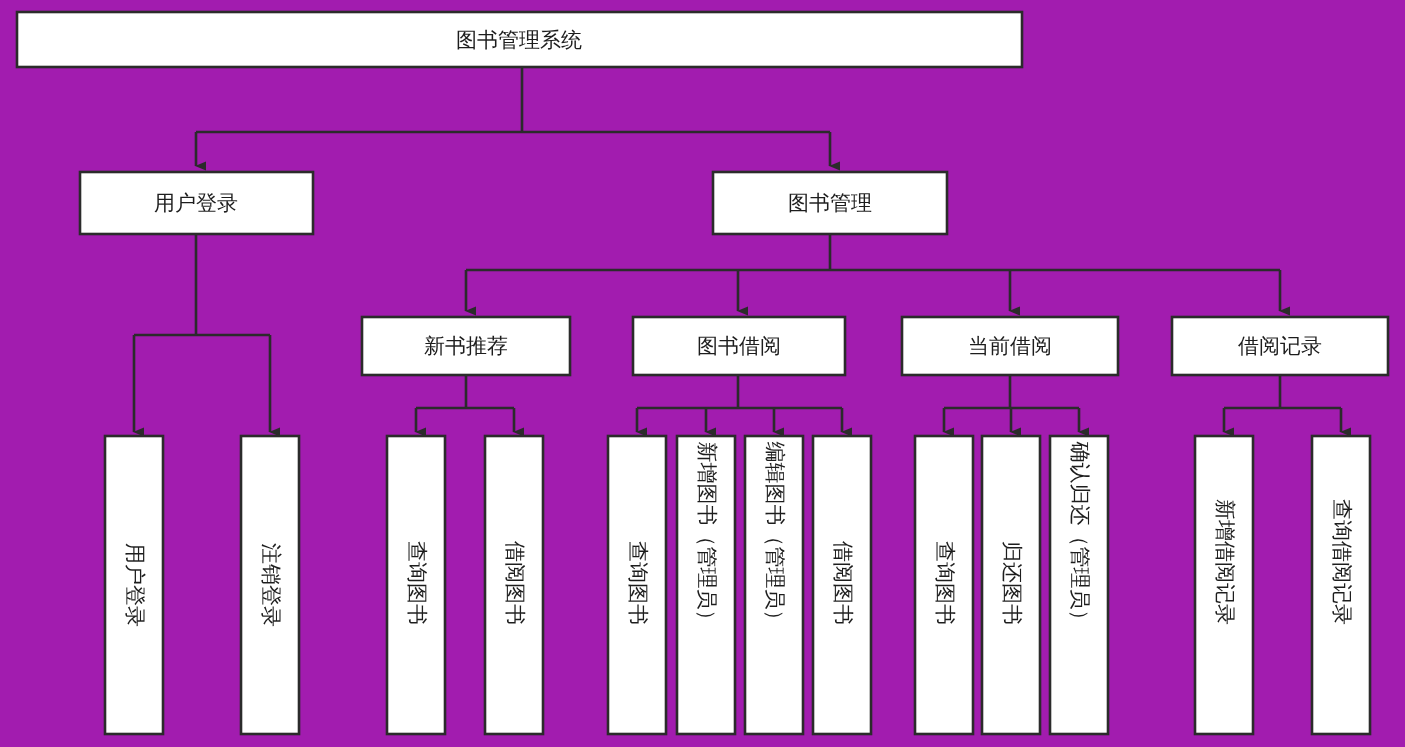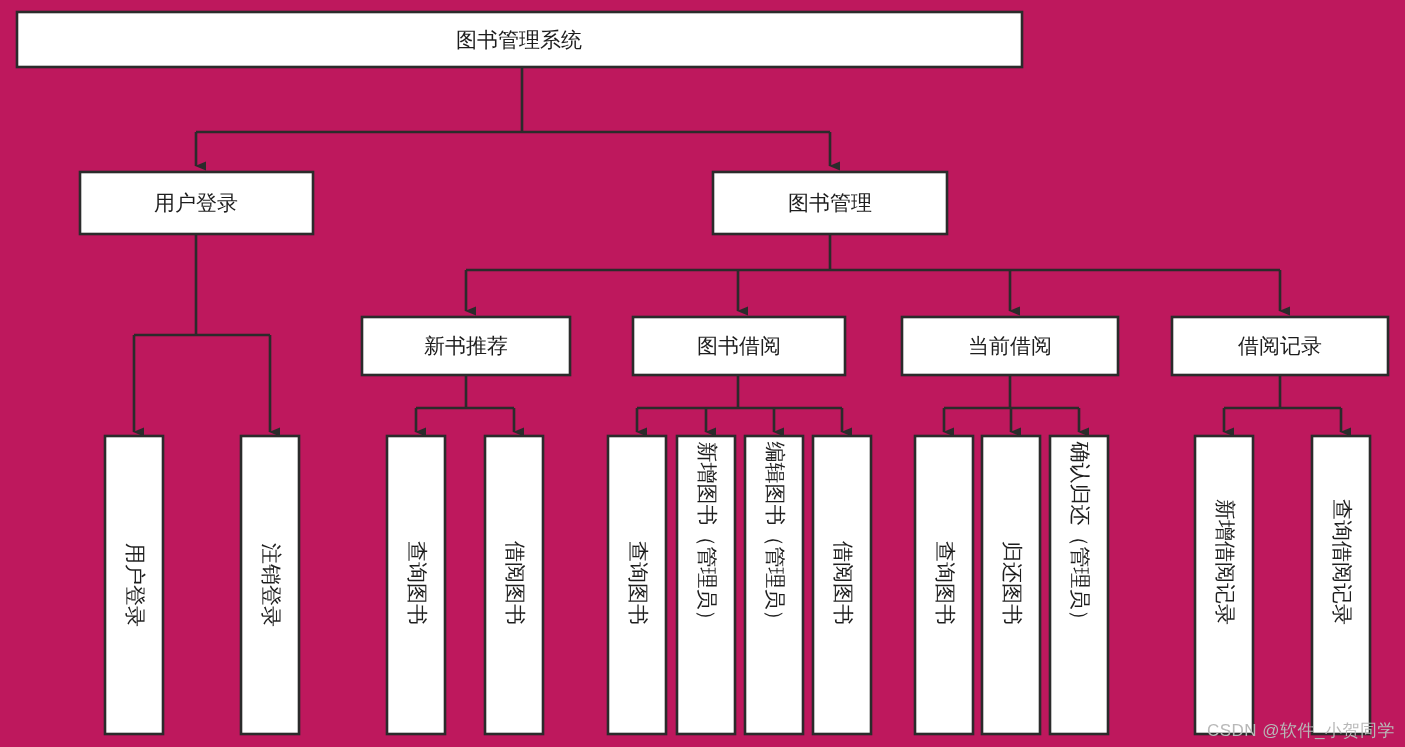--- a/index.html
+++ b/index.html
@@ -10,21 +10,21 @@
   body {
     width: 1405px;
     height: 747px;
     font-family: "Liberation Sans", "DejaVu Sans", sans-serif;
     overflow: hidden;
   }
   #diagram-root {
     position: relative;
     width: 1405px;
     height: 747px;
-    background: #be185d;
+    background: #a21caf;
   }
   svg.diagram {
     position: absolute;
     left: 0;
     top: 0;
     width: 1405px;
     height: 747px;
   }
   .node-rect {
     fill: #ffffff;
@@ -202,15 +202,14 @@
     <g>
       <rect class="node-rect" x="1195" y="436" width="58" height="298"></rect>
       <text class="node-label-v" transform="translate(1224,562) rotate(90)" x="0" y="0">新增借阅记录</text>
     </g>
     <g>
       <rect class="node-rect" x="1312" y="436" width="58" height="298"></rect>
       <text class="node-label-v" transform="translate(1341,562) rotate(90)" x="0" y="0">查询借阅记录</text>
     </g>
   </svg>
 
-  <div class="watermark">CSDN @软件_小贺同学</div>
 
 </div>
 
 </body></html>

